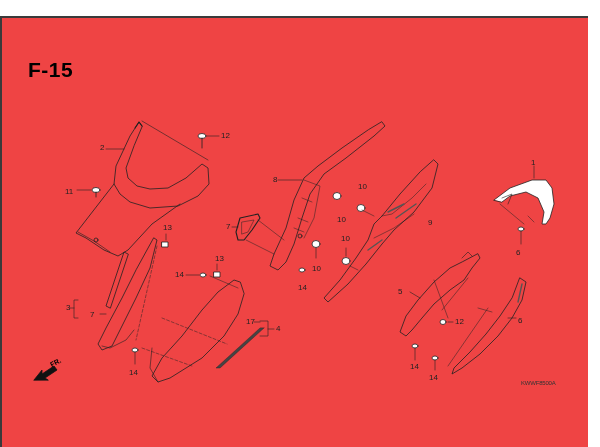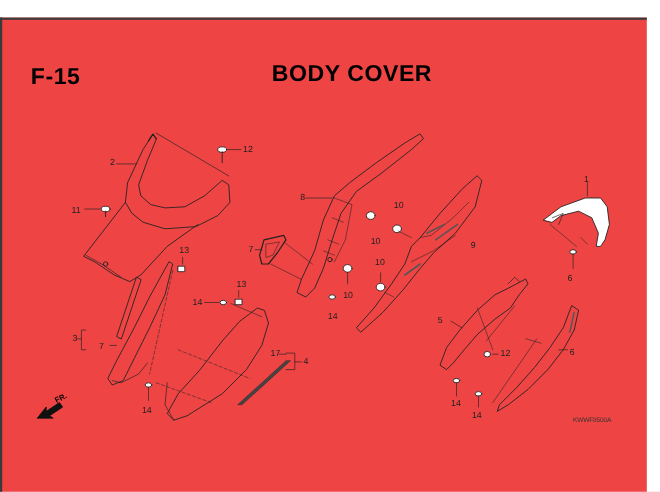--- a/index.html
+++ b/index.html
@@ -11,21 +11,20 @@
   svg.diagram { position: absolute; left: 0; top: 0; }
   .lbl { position: absolute; font-size: 8px; color: #222; line-height: 1; }
   .ref { position: absolute; left: 519px; top: 362px; font-size: 6px; color: #333; letter-spacing: -0.2px; }
   .fr { position: absolute; left: 48px; top: 341px; font-size: 7px; font-weight: bold; transform: rotate(-28deg); color: #000; }
 </style>
 </head>
 <body>
 
 <div class="page">
   <div class="code">F-15</div>
-  <div class="title">BODY COVER</div>
 
   <svg class="diagram" width="600" height="447" viewBox="0 0 600 447" fill="none" stroke="#222" stroke-width="0.8" stroke-linejoin="round" stroke-linecap="round">
 
     <g>
       <path d="M140 108 L137 104 L128 118 L114 148 L112 166 L118 176 L128 184 L148 190 L176 188 L196 178 L207 166 L206 150 L200 146 L184 160 L166 170 L148 171 L135 168 L126 160 L124 150 L132 128 Z"></path>
       <path d="M112 166 L74 215 L84 220 L102 232 L116 238 L126 232 L150 206 L178 186"></path>
       <path d="M76 214 Q92 222 108 234" stroke-width="0.6"></path>
       <circle cx="94" cy="222" r="2"></circle>
       <line x1="140" y1="103" x2="206" y2="142" stroke-width="0.6"></line>
       <path d="M140 108 L137 104 L133 110" stroke-width="1.2"></path>

